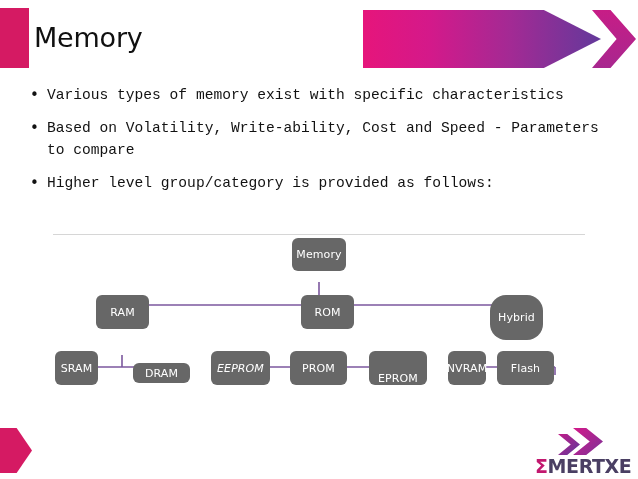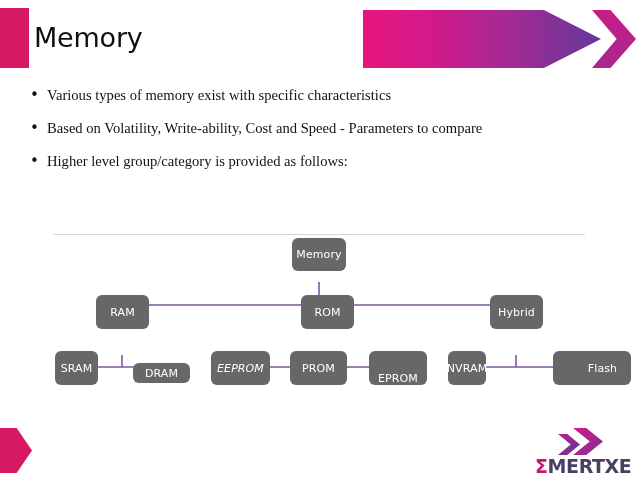--- a/index.html
+++ b/index.html
@@ -69,21 +69,21 @@
     color: #121212;
     font-size: 15px;
     line-height: 22px;
     text-align: left;
   }
   .bullet-text {
     flex: 1 1 auto;
     font-size: 14.6px;
     line-height: 22px;
     color: #121212;
-    font-family: Liberation Serif, serif;
+    font-family: Liberation Mono, monospace;
   }
 
   
   #diagram {
     position: absolute;
     left: 0; top: 225px;
     width: 638px; height: 175px;
   }
   #diagram-divider {
     position: absolute;
@@ -208,21 +208,21 @@
   <div class="node" style="left:292px; top:13px; width:54px; height:33px;">
     <span>Memory</span>
   </div>
 
   <div class="node" style="left:96px; top:70px; width:53px; height:34px;">
     <span>RAM</span>
   </div>
   <div class="node" style="left:293px; top:70px; width:53px; height:34px;margin-left:8px;">
     <span>ROM</span>
   </div>
-  <div class="node" style="left:490px; top:70px; width:53px; height:34px;">
+  <div class="node" style="left:490px; top:70px; width:53px; height:45px;border-radius:16px;">
     <span>Hybrid</span>
   </div>
 
   <div class="node" style="left:55px; top:126px; width:43px; height:34px;">
     <span>SRAM</span>
   </div>
   <div class="node" style="left:133px; top:126px; width:57px; height:20px;margin-top:12px;">
     <span>DRAM</span>
   </div>
   <div class="node" style="left:211px; top:126px; width:59px; height:34px;font-style:italic;">
@@ -230,21 +230,21 @@
   </div>
   <div class="node" style="left:290px; top:126px; width:57px; height:34px;">
     <span>PROM</span>
   </div>
   <div class="node" style="left:369px; top:126px; width:58px; height:34px;align-items:flex-end;">
     <span>EPROM</span>
   </div>
   <div class="node" style="left:448px; top:126px; width:38px; height:34px;justify-content:center;">
     <span>NVRAM</span>
   </div>
-  <div class="node" style="left:553px; top:126px; width:57px; height:34px;padding-left:21px;">
+  <div class="node" style="left:497px; top:126px; width:57px; height:34px;">
     <span>Flash</span>
   </div>
 </div>
 
 <div id="footer-chevron"></div>
 
 <div id="logo">
   <div id="logo-chevron-outer"></div>
   <div id="logo-chevron-inner"></div>
   <div id="logo-wordmark"><span id="logo-sigma">Σ</span><span id="logo-text">MERTXE</span></div>

